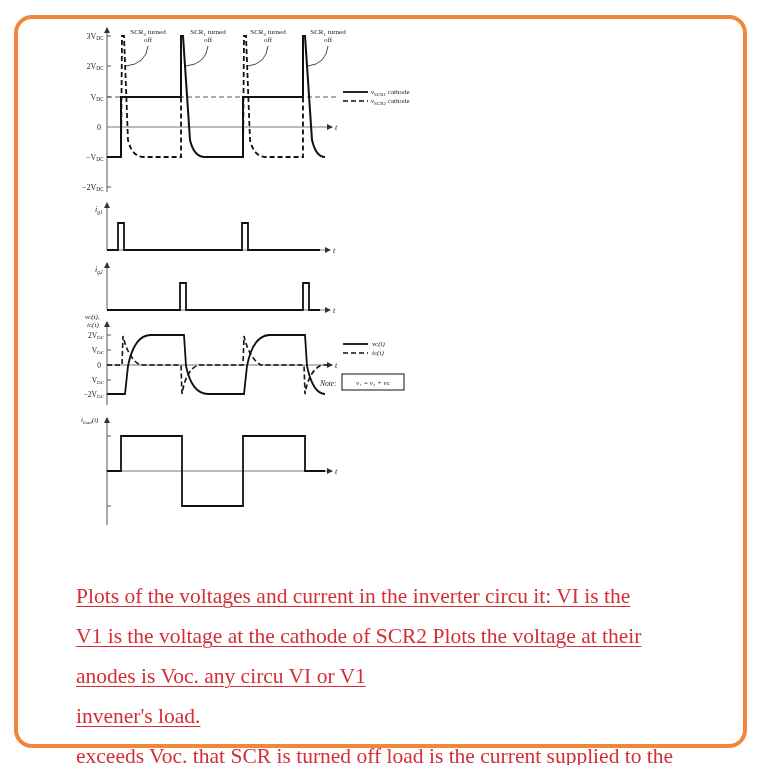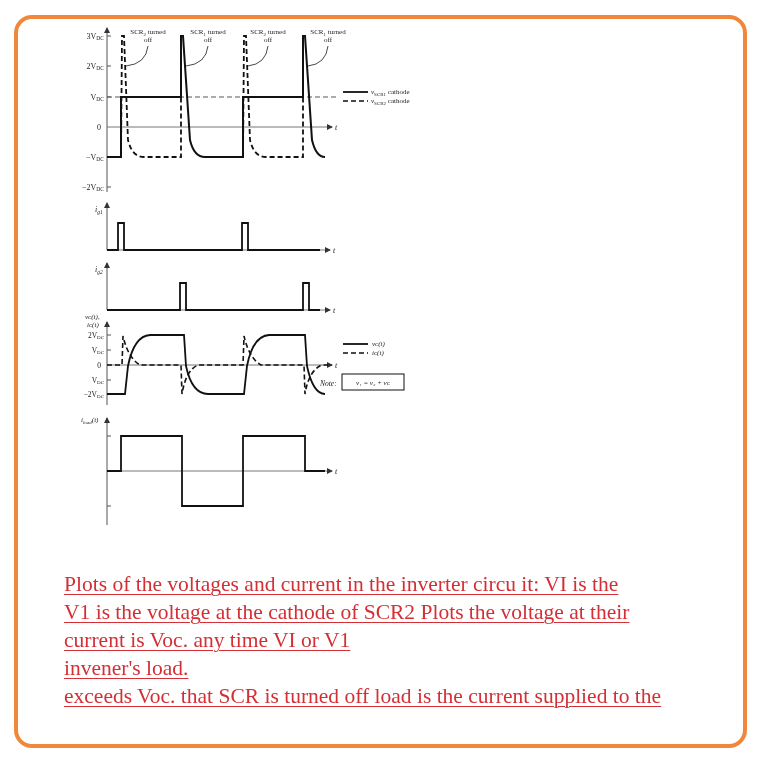--- a/index.html
+++ b/index.html
@@ -9,21 +9,21 @@
     border: 4px solid #f0873a; border-radius: 18px; box-sizing: border-box;
   }
   .figure-bg { position: absolute; left: 55px; top: 22px; width: 415px; height: 512px; background: #ffffff; }
   svg.plots { position: absolute; left: 0; top: 0; width: 768px; height: 560px; }
   svg text { font-family: "Liberation Serif", serif; fill: #222; }
   .caption {
     position: absolute; left: 64px; top: 570px; width: 690px;
     font-family: "Liberation Serif", serif; font-size: 21.5px; line-height: 28px;
     color: #d32f35;
   }
-  .caption p { margin: 0; }
+  .caption p { margin: 12px; }
   .caption span { text-decoration: underline; text-decoration-thickness: 1px; text-underline-offset: 3px; }
 </style>
 </head>
 <body>
 
 <div class="frame"></div>
 <div class="figure-bg"></div>
 
 <svg class="plots" viewBox="0 0 768 560" xmlns="http://www.w3.org/2000/svg">
   <defs>
@@ -150,16 +150,16 @@
     </g>
     <line x1="107" y1="471" x2="332" y2="471" stroke="#777" stroke-width="1" marker-end="url(#arr)"></line>
     <text x="335" y="474" font-size="8" font-style="italic">t</text>
     <path d="M107,471 L121,471 L121,436 L182,436 L182,506 L243,506 L243,436 L305,436 L305,471 L325,471" fill="none" stroke="#111" stroke-width="1.8"></path>
   </g>
 </svg>
 
 <div class="caption">
   <p><span>Plots of the voltages and current in the inverter circu it: VI is the </span></p>
   <p><span>V1 is the voltage at the cathode of SCR2 Plots the voltage at their </span></p>
-  <p><span>current is Voc. any time VI or V1</span></p>
+  <p><span>anodes is Voc. any circu VI or V1</span></p>
   <p><span>invener's load. </span></p>
   <p><span>exceeds Voc. that SCR is turned off load is the current supplied to the </span></p>
 </div>
 
 </body></html>

